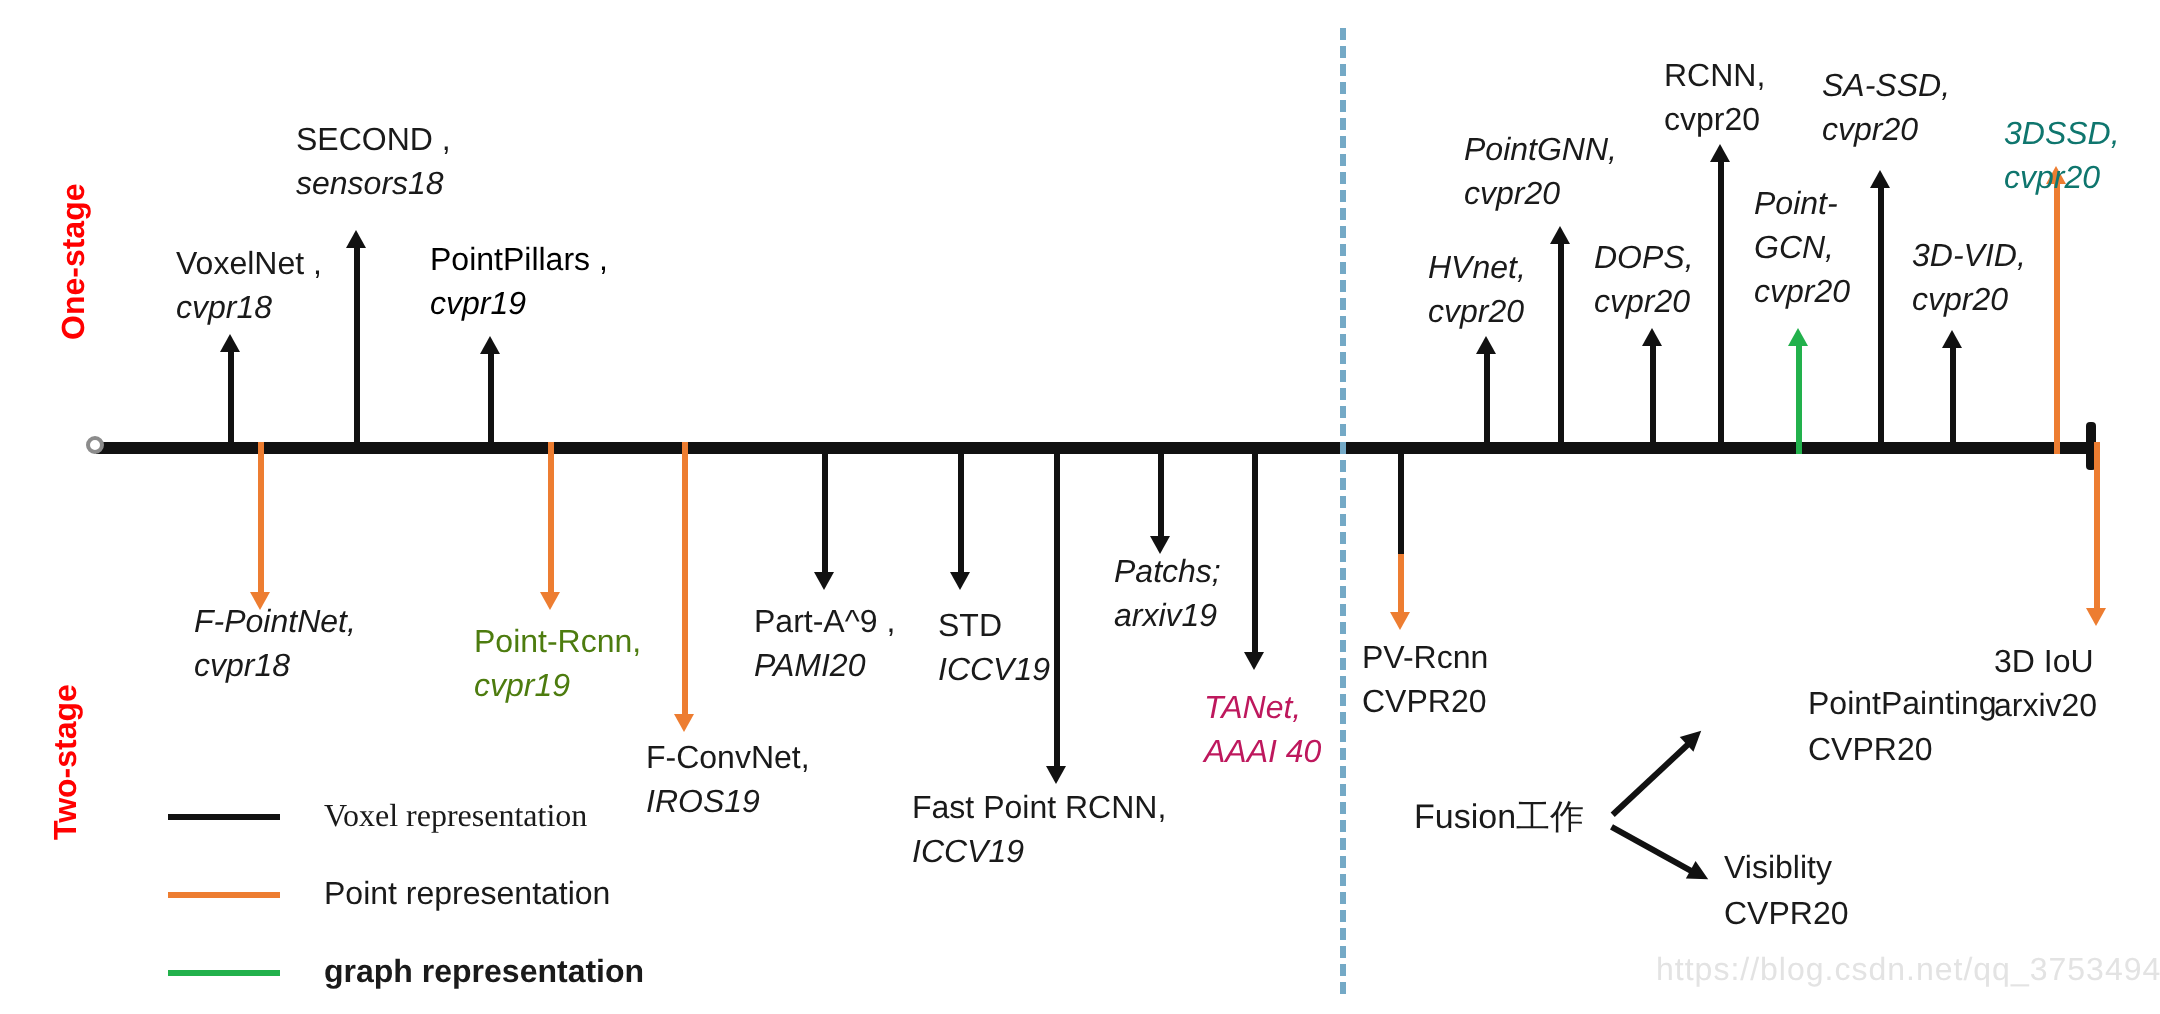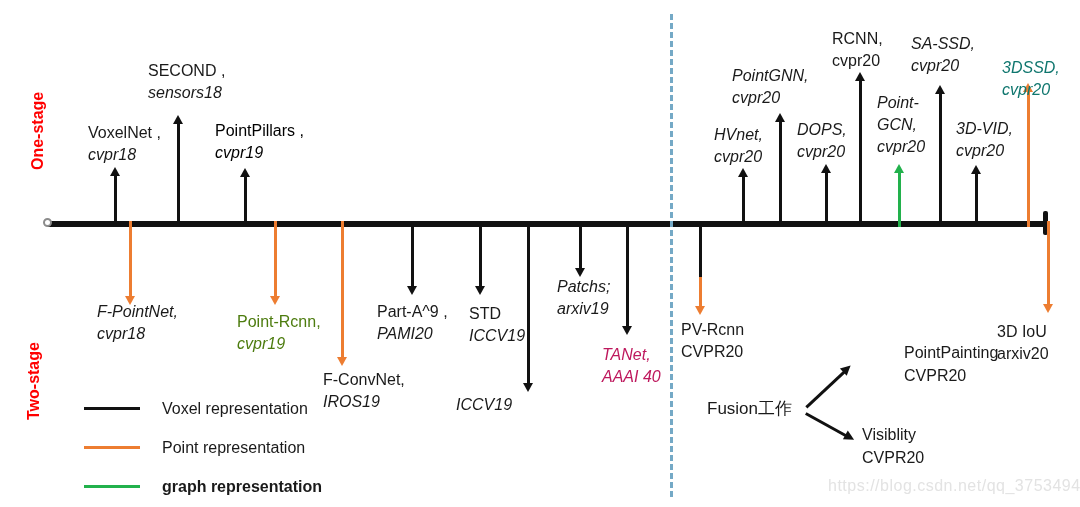--- a/index.html
+++ b/index.html
@@ -152,20 +152,21 @@
       </div>
       <div class="aline" style="left: 479px; top: 221px; height: 67px; background: rgb(17, 17, 17);"></div>
       <div class="ahead down" style="left: 475px; top: 286px; border-top-color: rgb(17, 17, 17);"></div>
       <div class="elabel" style="left: 469px; top: 303px; color: rgb(26, 26, 26);">
         <div class="">STD</div>
         <div class="it">ICCV19</div>
       </div>
       <div class="aline" style="left: 527px; top: 221px; height: 164px; background: rgb(17, 17, 17);"></div>
       <div class="ahead down" style="left: 523px; top: 383px; border-top-color: rgb(17, 17, 17);"></div>
       <div class="elabel" style="left: 456px; top: 394px; color: rgb(26, 26, 26);">
+        <div class="">Fast Point RCNN,</div>
         <div class="it">ICCV19</div>
       </div>
       <div class="aline" style="left: 579px; top: 221px; height: 49px; background: rgb(17, 17, 17);"></div>
       <div class="ahead down" style="left: 575px; top: 268px; border-top-color: rgb(17, 17, 17);"></div>
       <div class="elabel" style="left: 557px; top: 276px; color: rgb(26, 26, 26); font-style: italic;">
         <div class="">Patchs;</div>
         <div class="">arxiv19</div>
       </div>
       <div class="aline" style="left: 626px; top: 221px; height: 107px; background: rgb(17, 17, 17);"></div>
       <div class="ahead down" style="left: 622px; top: 326px; border-top-color: rgb(17, 17, 17);"></div>
@@ -183,21 +184,21 @@
       <div class="aline" style="left: 1047px; top: 221px; height: 85px; background: rgb(237, 125, 49);"></div>
       <div class="ahead down" style="left: 1043px; top: 304px; border-top-color: rgb(237, 125, 49);"></div>
       <div class="elabel" style="left: 997px; top: 321px; color: rgb(26, 26, 26);">
         <div class="">3D IoU</div>
         <div class="">arxiv20</div>
       </div>
     </div>
   <div id="legend-layer">
       <div class="legend-line" style="top: 407px; background: rgb(17, 17, 17);"></div>
       <div class="legend-head" style="top: 403px; border-left-color: rgb(17, 17, 17);"></div>
-      <div class="legend-label" style="top: 399px; color: rgb(26, 26, 26);">Voxel representation</div>
+      <div class="legend-label" style="top: 399px; color: rgb(26, 26, 26); font-family: Liberation Serif, serif;">Voxel representation</div>
       <div class="legend-line" style="top: 446px; background: rgb(237, 125, 49);"></div>
       <div class="legend-head" style="top: 442px; border-left-color: rgb(237, 125, 49);"></div>
       <div class="legend-label" style="top: 438px; color: rgb(26, 26, 26);">Point representation</div>
       <div class="legend-line" style="top: 485px; background: rgb(34, 177, 76);"></div>
       <div class="legend-head" style="top: 481px; border-left-color: rgb(34, 177, 76);"></div>
       <div class="legend-label" style="top: 477px; color: rgb(26, 26, 26); font-weight: bold;">graph representation</div>
     </div>
 
   <div>
     <div class="fusion-label">Fusion工作</div>

